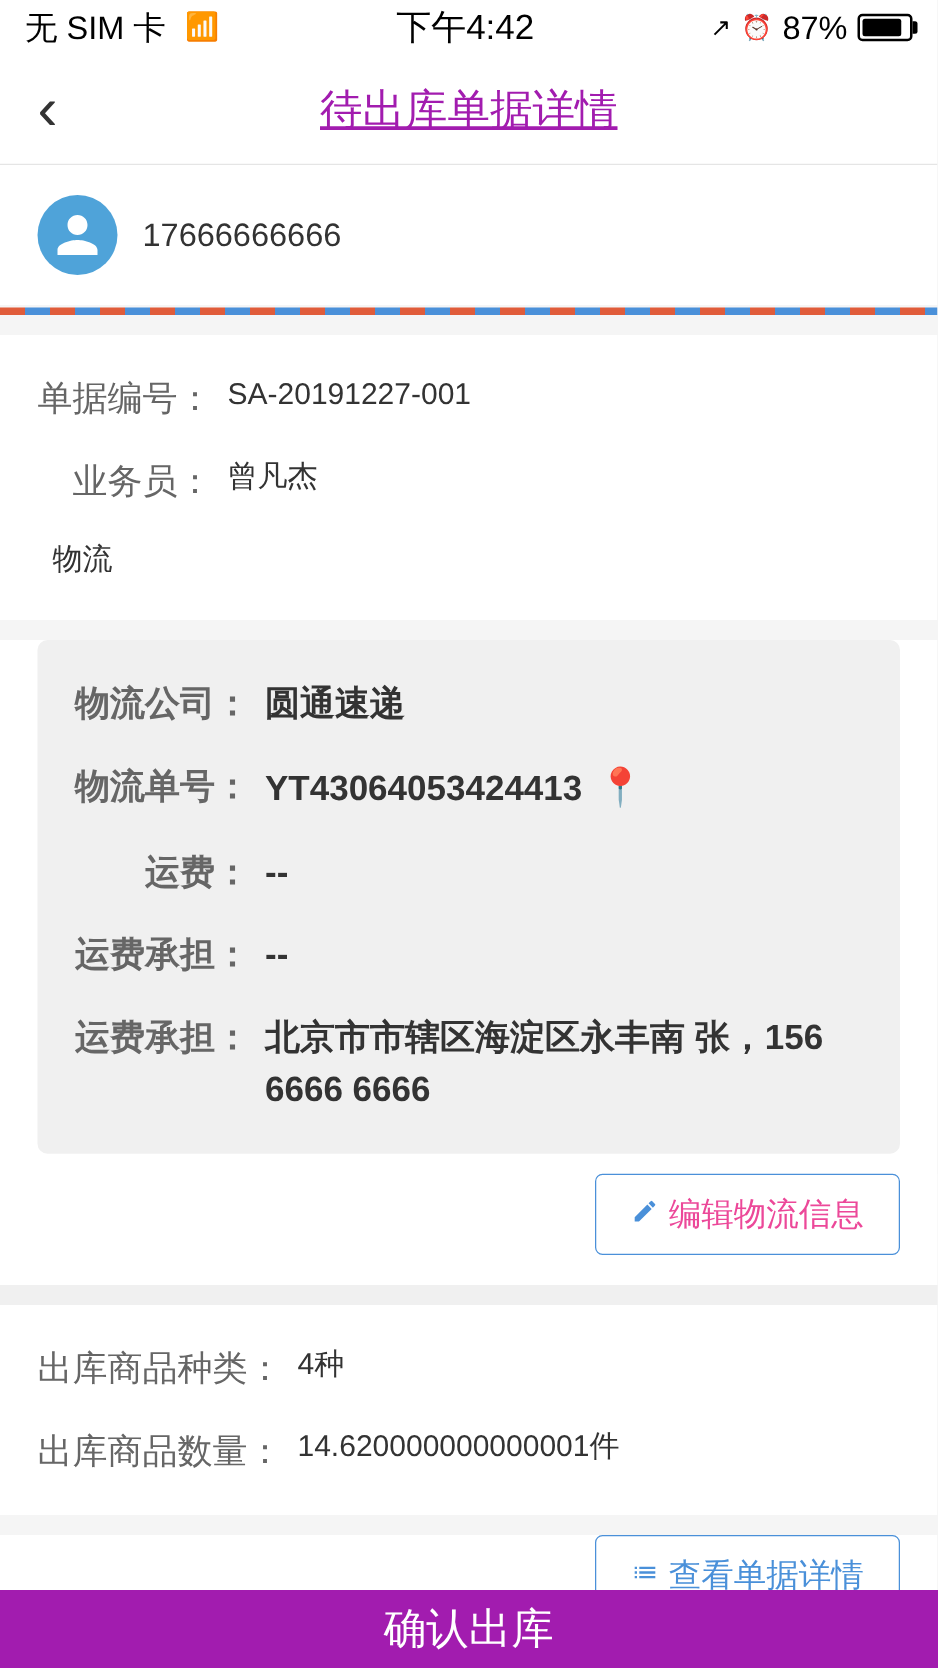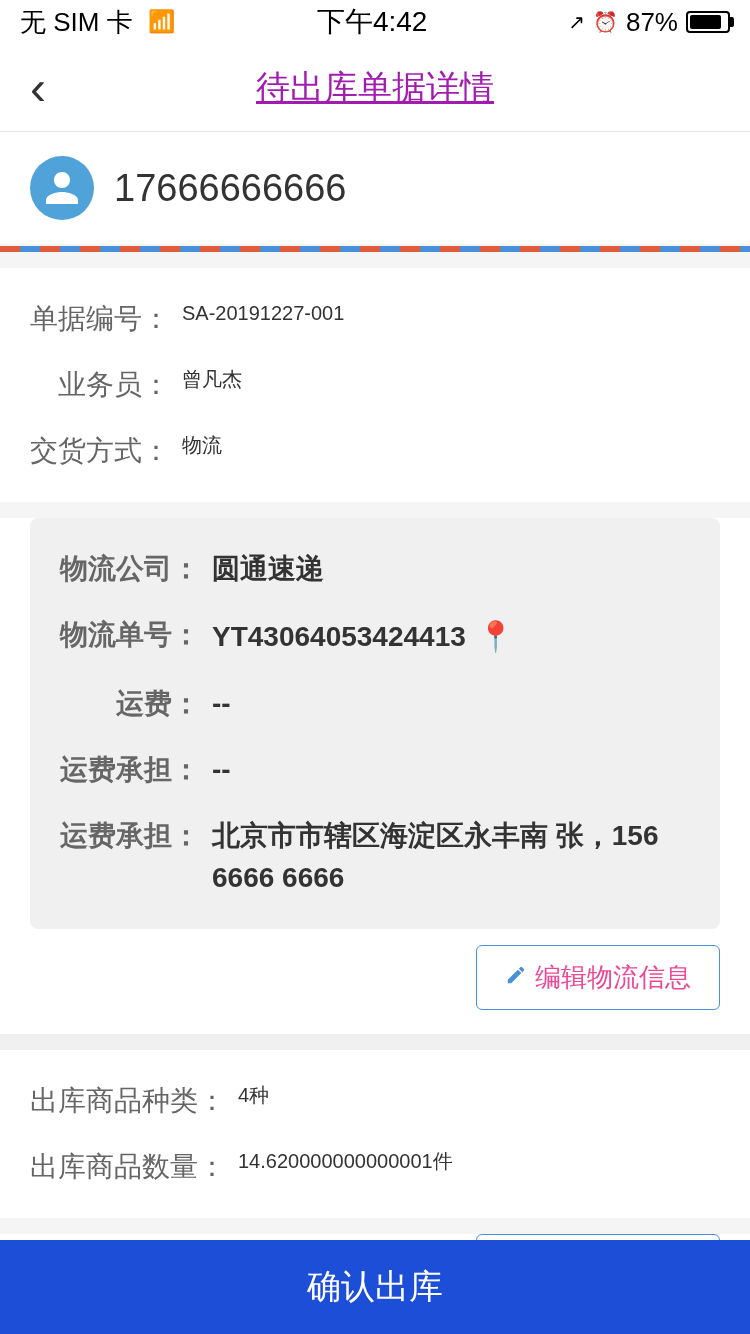--- a/index.html
+++ b/index.html
@@ -74,21 +74,21 @@
       margin-bottom: 2px;
     }
     .customer-avatar {
       width: 64px; height: 64px;
       background: #4fa3d9;
       border-radius: 50%;
       display: flex; align-items: center; justify-content: center;
     }
     .customer-avatar svg { width: 40px; height: 40px; fill: #fff; }
     .customer-phone {
-      font-size: 38px;
+      font-size: 26px;
       color: #333;
       font-weight: 500;
     }
 
     
     .dashed-divider {
       height: 6px;
       background: repeating-linear-gradient(
         90deg,
         #e05c3a 0px, #e05c3a 20px,
@@ -112,21 +112,21 @@
     .info-row:last-child { margin-bottom: 0; }
     .info-label {
       color: #666;
       font-size: 28px;
       min-width: 140px;
       text-align: right;
       flex-shrink: 0;
     }
     .info-value {
       color: #333;
-      font-size: 20px;
+      font-size: 24px;
       margin-left: 12px;
       flex: 1;
     }
 
     
     .logistics-section {
       background: #f0f0f0;
       border-radius: 8px;
       margin: 0 30px 16px 30px;
       padding: 30px 30px;
@@ -212,22 +212,22 @@
       gap: 8px;
       cursor: pointer;
     }
 
     
     .confirm-btn-wrapper {
       position: fixed;
       bottom: 0;
       left: 0;
       width: 750px;
-      background: #1d4ed8;
-      padding: 24px 0;
+      background: #a21caf;
+      padding: 8px 0;
       text-align: center;
     }
     .confirm-btn {
       color: #fff;
       font-size: 34px;
       font-weight: 500;
       background: transparent;
       border: none;
       cursor: pointer;
     }
@@ -281,21 +281,20 @@
   <div class="info-section white-bg">
     <div class="info-row">
       <span class="info-label">单据编号：</span>
       <span class="info-value">SA-20191227-001</span>
     </div>
     <div class="info-row">
       <span class="info-label">业务员：</span>
       <span class="info-value">曾凡杰</span>
     </div>
     <div class="info-row">
-      <span class="info-label">交货方式：</span>
       <span class="info-value">物流</span>
     </div>
   </div>
 
   <div style="background:#fff; padding: 0 0 0 0;">
     <div class="logistics-section">
       <div class="logistics-row">
         <span class="logistics-label">物流公司：</span>
         <span class="logistics-value">圆通速递</span>
       </div>

